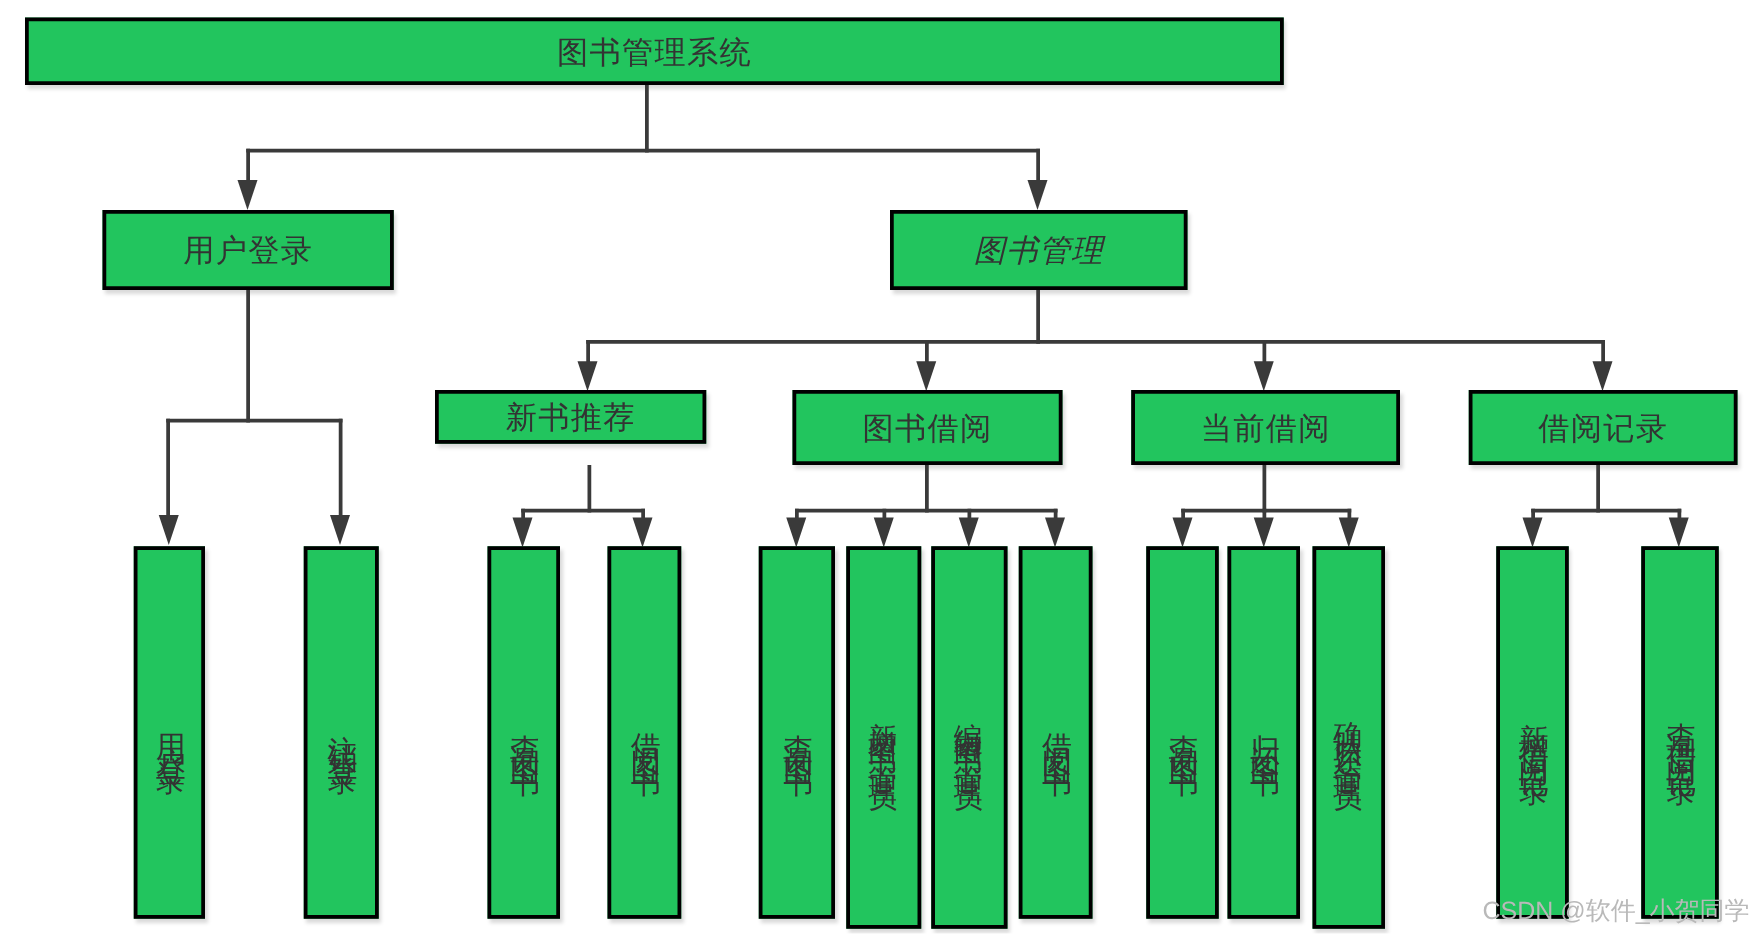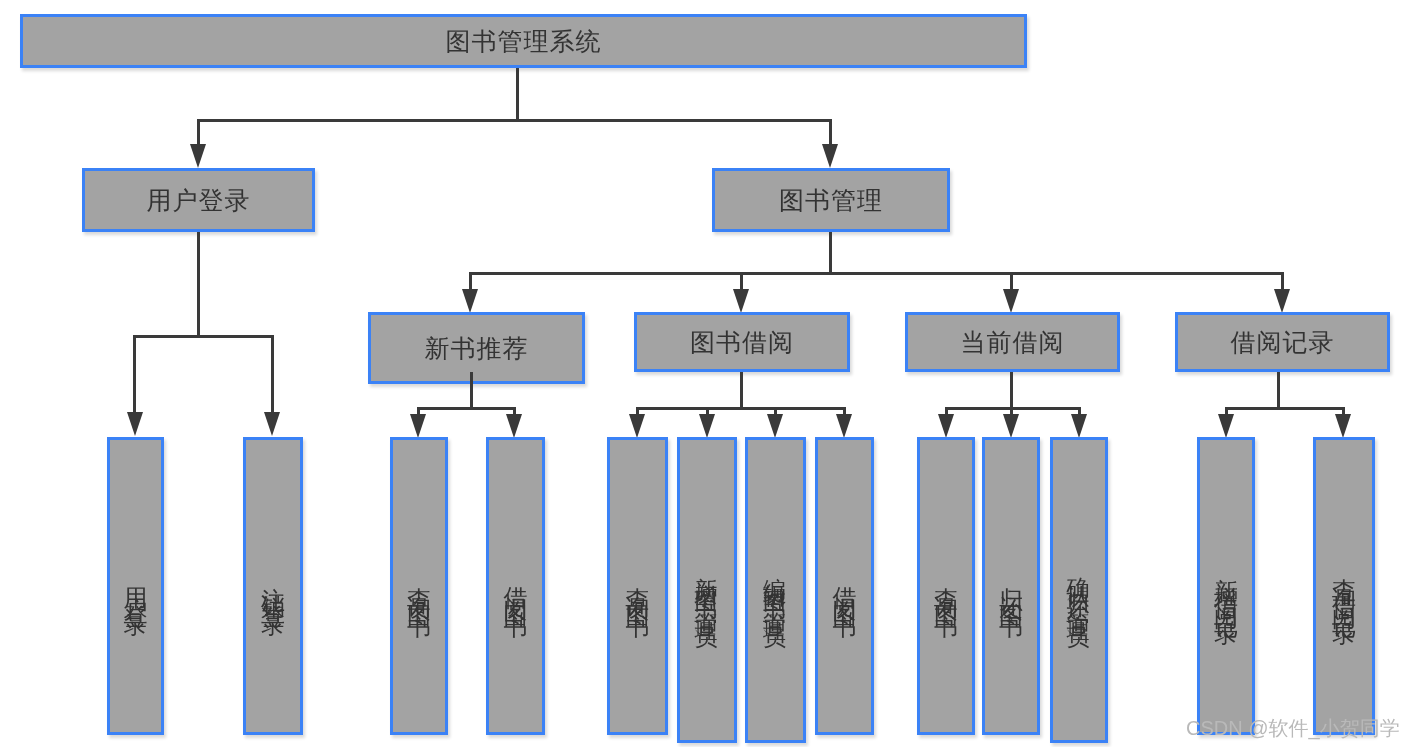--- a/index.html
+++ b/index.html
@@ -11,22 +11,22 @@
   #canvas {
     position: relative;
     width: 1405px;
     height: 747px;
     background: #ffffff;
     overflow: hidden;
   }
   .node {
     position: absolute;
     box-sizing: border-box;
-    border: 3px solid #3b82f6;
-    background: #a3a3a3;
+    border: 3px solid #000000;
+    background: #22c55e;
     color: #333333;
     display: flex;
     align-items: center;
     justify-content: center;
     font-size: 25px;
     box-shadow: 2px 3px 3px rgba(0,0,0,0.15);
     letter-spacing: 1px;
   }
   .vnode {
     writing-mode: vertical-lr;
@@ -68,41 +68,41 @@
   <div class="node" style="left:20px; top:14px; width:1007px; height:54px;">图书管理系统</div>
 
   <div class="ln" style="left:516px; top:68px; width:3px; height:54px;"></div>
   <div class="ln" style="left:197px; top:119px; width:635px; height:3px;"></div>
   <div class="ln" style="left:197px; top:119px; width:3px; height:27px;"></div>
   <div class="ah" style="left:190px; top:144px;"></div>
   <div class="ln" style="left:829px; top:119px; width:3px; height:27px;"></div>
   <div class="ah" style="left:822px; top:144px;"></div>
 
   <div class="node" style="left:82px; top:168px; width:233px; height:64px;">用户登录</div>
-  <div class="node" style="left:712px; top:168px; width:238px; height:64px;">图书管理</div>
+  <div class="node" style="left:712px; top:168px; width:238px; height:64px;font-style:italic;">图书管理</div>
 
   <div class="ln" style="left:197px; top:232px; width:3px; height:106px;"></div>
   <div class="ln" style="left:133px; top:335px; width:141px; height:3px;"></div>
   <div class="ln" style="left:133px; top:335px; width:3px; height:78px;"></div>
   <div class="ah" style="left:127px; top:412px;"></div>
   <div class="ln" style="left:271px; top:335px; width:3px; height:78px;"></div>
   <div class="ah" style="left:264px; top:412px;"></div>
 
   <div class="ln" style="left:829px; top:232px; width:3px; height:43px;"></div>
   <div class="ln" style="left:469px; top:272px; width:815px; height:3px;"></div>
   <div class="ln" style="left:469px; top:272px; width:3px; height:19px;"></div>
   <div class="ah" style="left:462px; top:289px;"></div>
   <div class="ln" style="left:740px; top:272px; width:3px; height:19px;"></div>
   <div class="ah" style="left:733px; top:289px;"></div>
   <div class="ln" style="left:1010px; top:272px; width:3px; height:19px;"></div>
   <div class="ah" style="left:1003px; top:289px;"></div>
   <div class="ln" style="left:1281px; top:272px; width:3px; height:19px;"></div>
   <div class="ah" style="left:1274px; top:289px;"></div>
 
-  <div class="node" style="left:368px; top:312px; width:217px; height:72px;font-family:Liberation Serif, serif;">新书推荐</div>
+  <div class="node" style="left:348px; top:312px; width:217px; height:43px;font-family:Liberation Serif, serif;">新书推荐</div>
   <div class="node" style="left:905px; top:312px; width:215px; height:60px;">当前借阅</div>
   <div class="node" style="left:634px; top:312px; width:216px; height:60px;">图书借阅</div>
   <div class="node" style="left:1175px; top:312px; width:215px; height:60px;">借阅记录</div>
 
   <div class="ln" style="left:470px; top:372px; width:3px; height:38px;"></div>
   <div class="ln" style="left:417px; top:407px; width:99px; height:3px;"></div>
   <div class="ln" style="left:417px; top:407px; width:3px; height:10px;"></div>
   <div class="ah" style="left:410px; top:414px;"></div>
   <div class="ln" style="left:513px; top:407px; width:3px; height:10px;"></div>
   <div class="ah" style="left:506px; top:414px;"></div>

